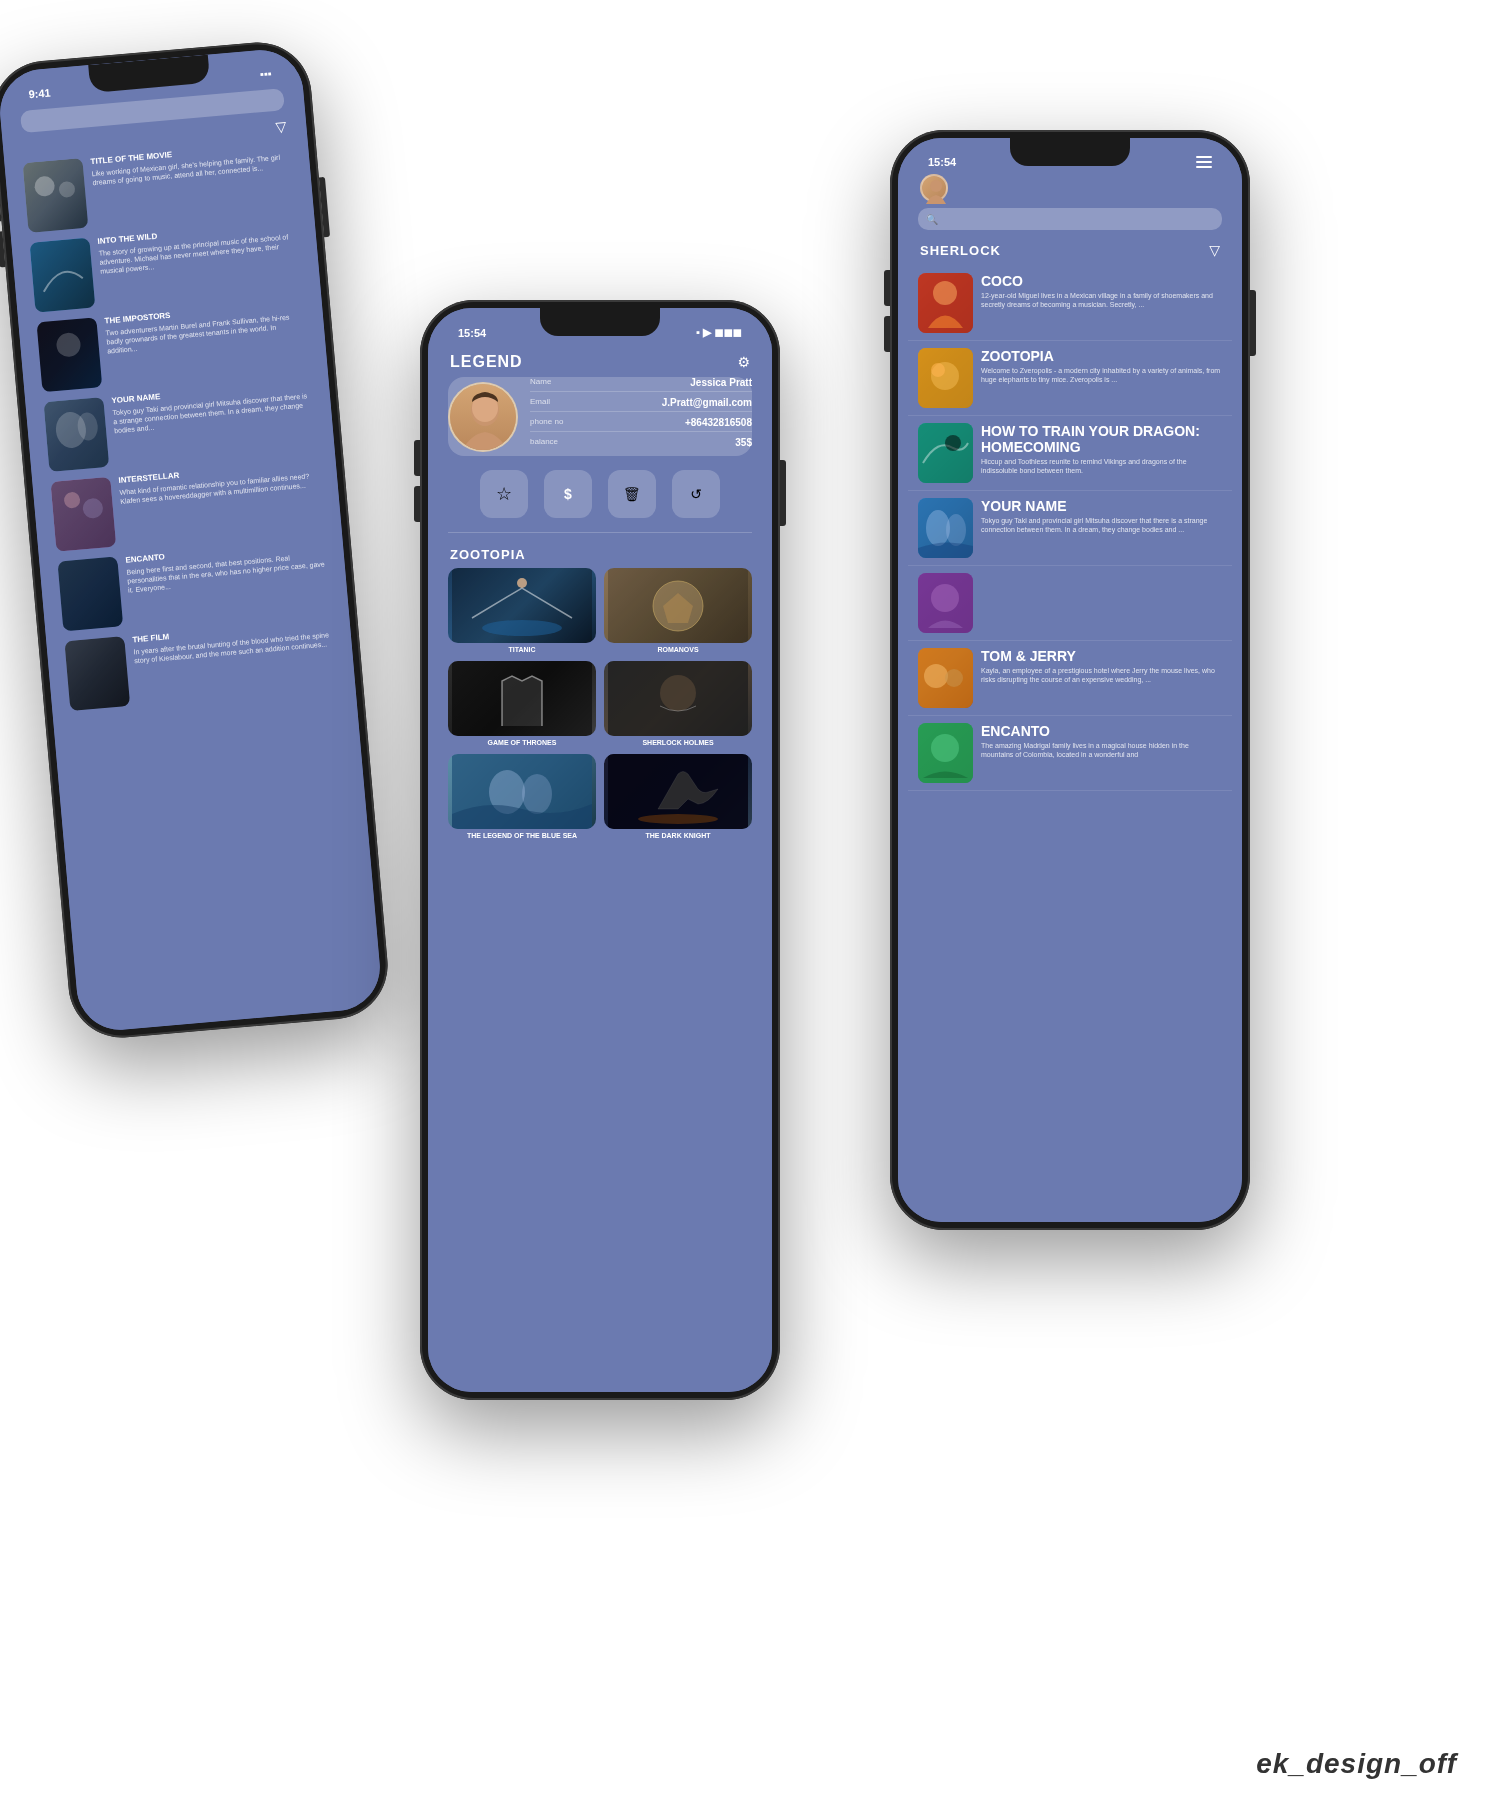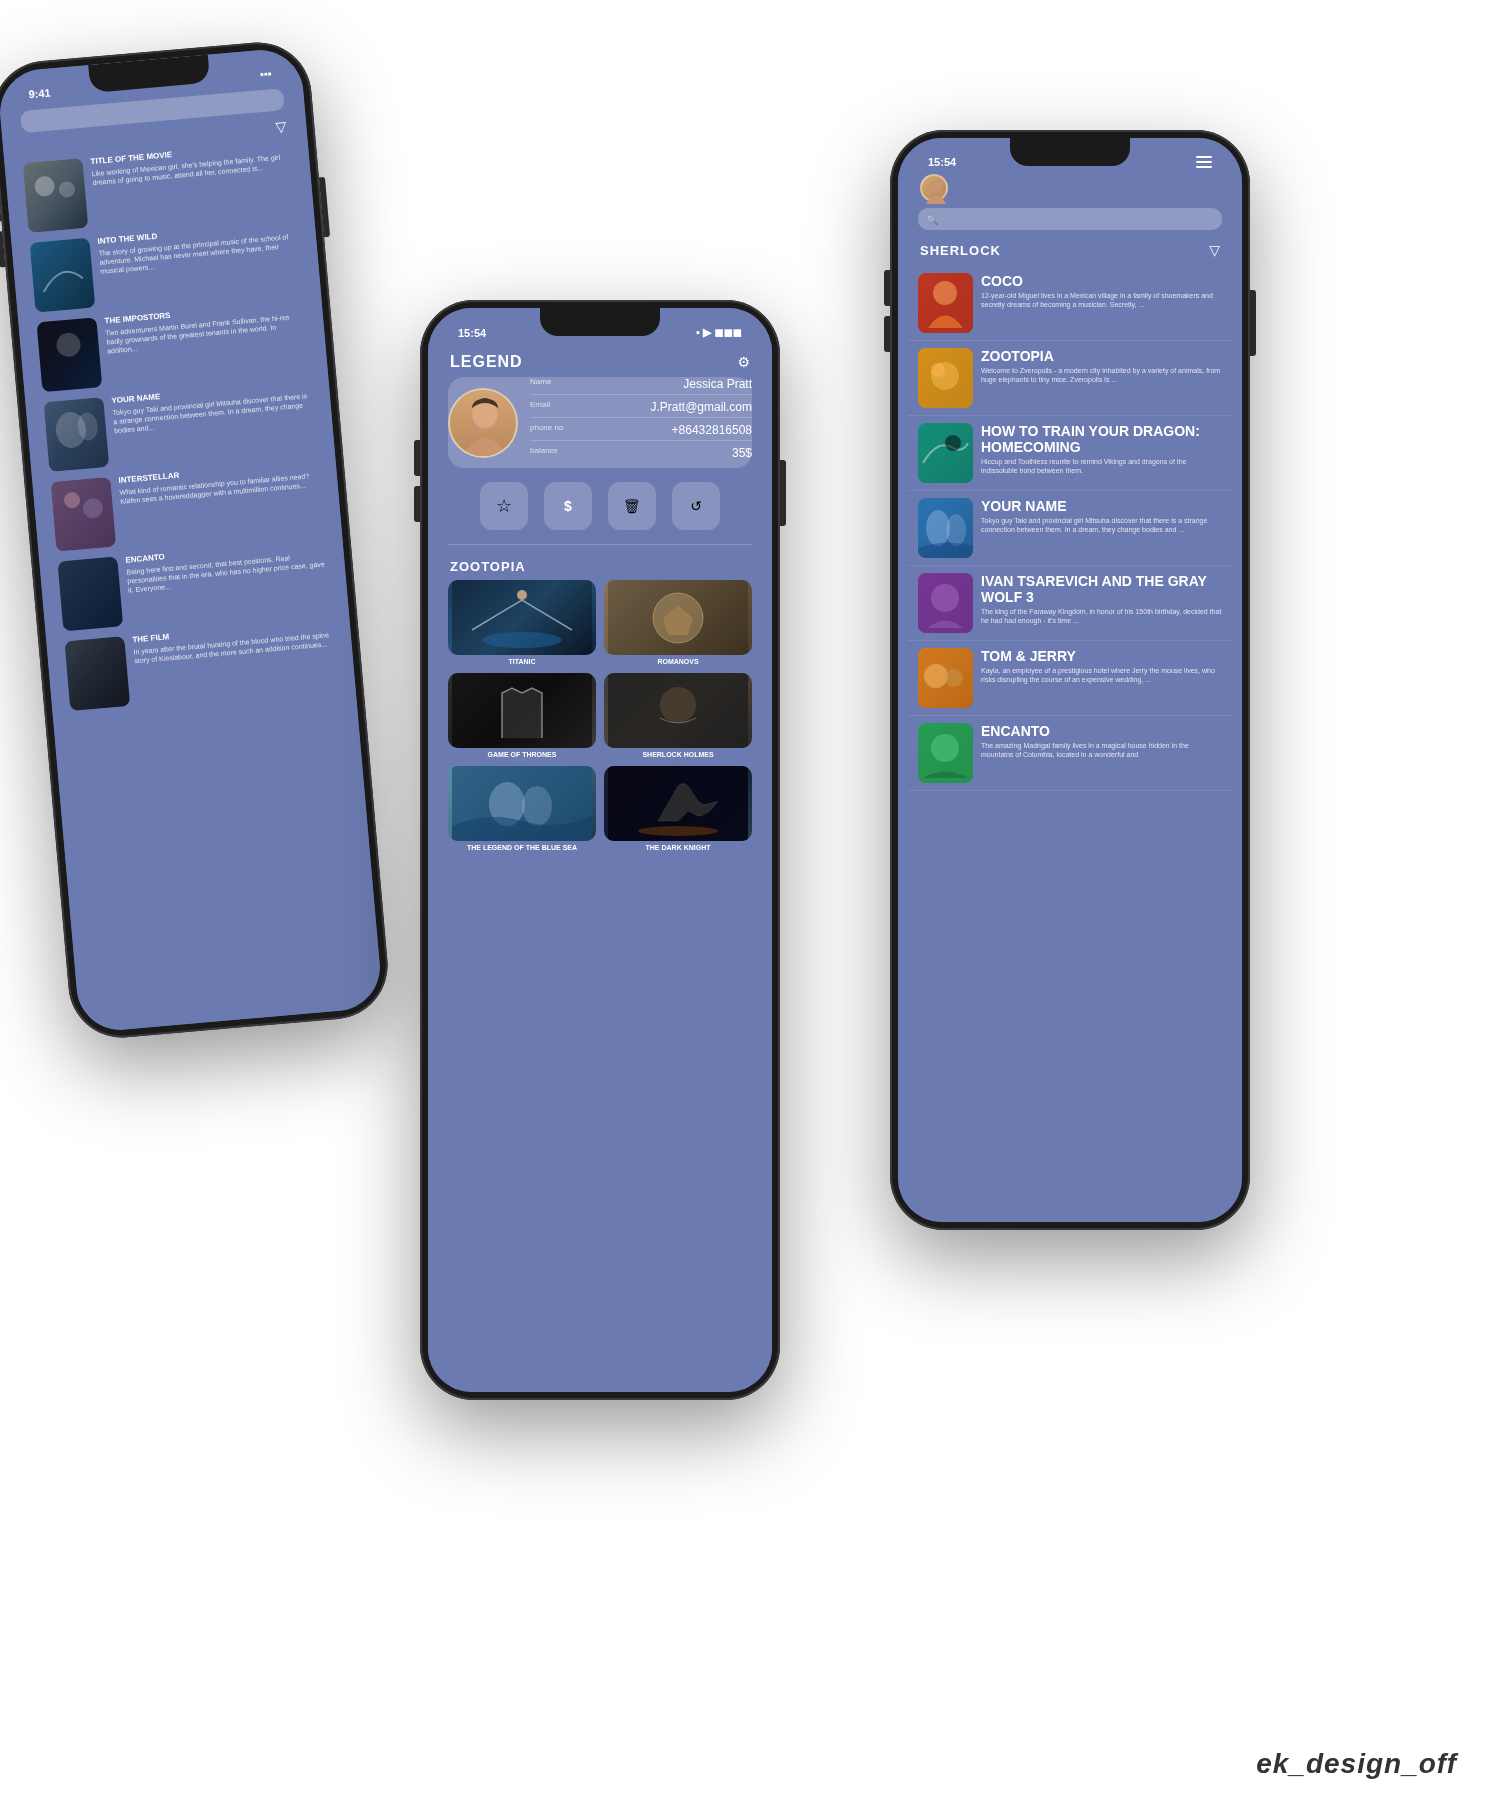--- a/index.html
+++ b/index.html
@@ -226,22 +226,22 @@
       padding-bottom: 3px;
     }
 
     .field-label {
       color: rgba(255,255,255,0.7);
       font-size: 8px;
     }
 
     .field-value {
       color: white;
-      font-size: 12px;
-      font-weight: 400;
+      font-size: 10px;
+      font-weight: 700;
     }
 
     .action-buttons {
       display: flex;
       justify-content: center;
       gap: 16px;
       margin: 14px 10px;
     }
 
     .action-btn {
@@ -766,24 +766,20 @@
         </div>
 
         <div class="cartoon-item">
           <div class="cartoon-thumb thumb-ivan">
             <svg width="55" height="60" viewBox="0 0 55 60">
               <rect fill="rgba(110,50,140,0.7)" width="55" height="60"></rect>
               <circle cx="27" cy="25" r="14" fill="rgba(180,120,200,0.4)"></circle>
               <path d="M10 55 Q27 40 45 55" fill="rgba(150,100,180,0.5)"></path>
             </svg>
           </div>
-          <div class="cartoon-info">
-            <h4>IVAN TSAREVICH AND THE GRAY WOLF 3</h4>
-            <p>The king of the Faraway Kingdom, in honor of his 150th birthday, decided that he had had enough - it's time ...</p>
-          </div>
         </div>
 
         <div class="cartoon-item">
           <div class="cartoon-thumb thumb-tomjerry">
             <svg width="55" height="60" viewBox="0 0 55 60">
               <rect fill="rgba(200,120,30,0.7)" width="55" height="60"></rect>
               <circle cx="18" cy="28" r="12" fill="rgba(240,180,100,0.6)"></circle>
               <circle cx="36" cy="30" r="9" fill="rgba(200,150,80,0.5)"></circle>
             </svg>
           </div>

